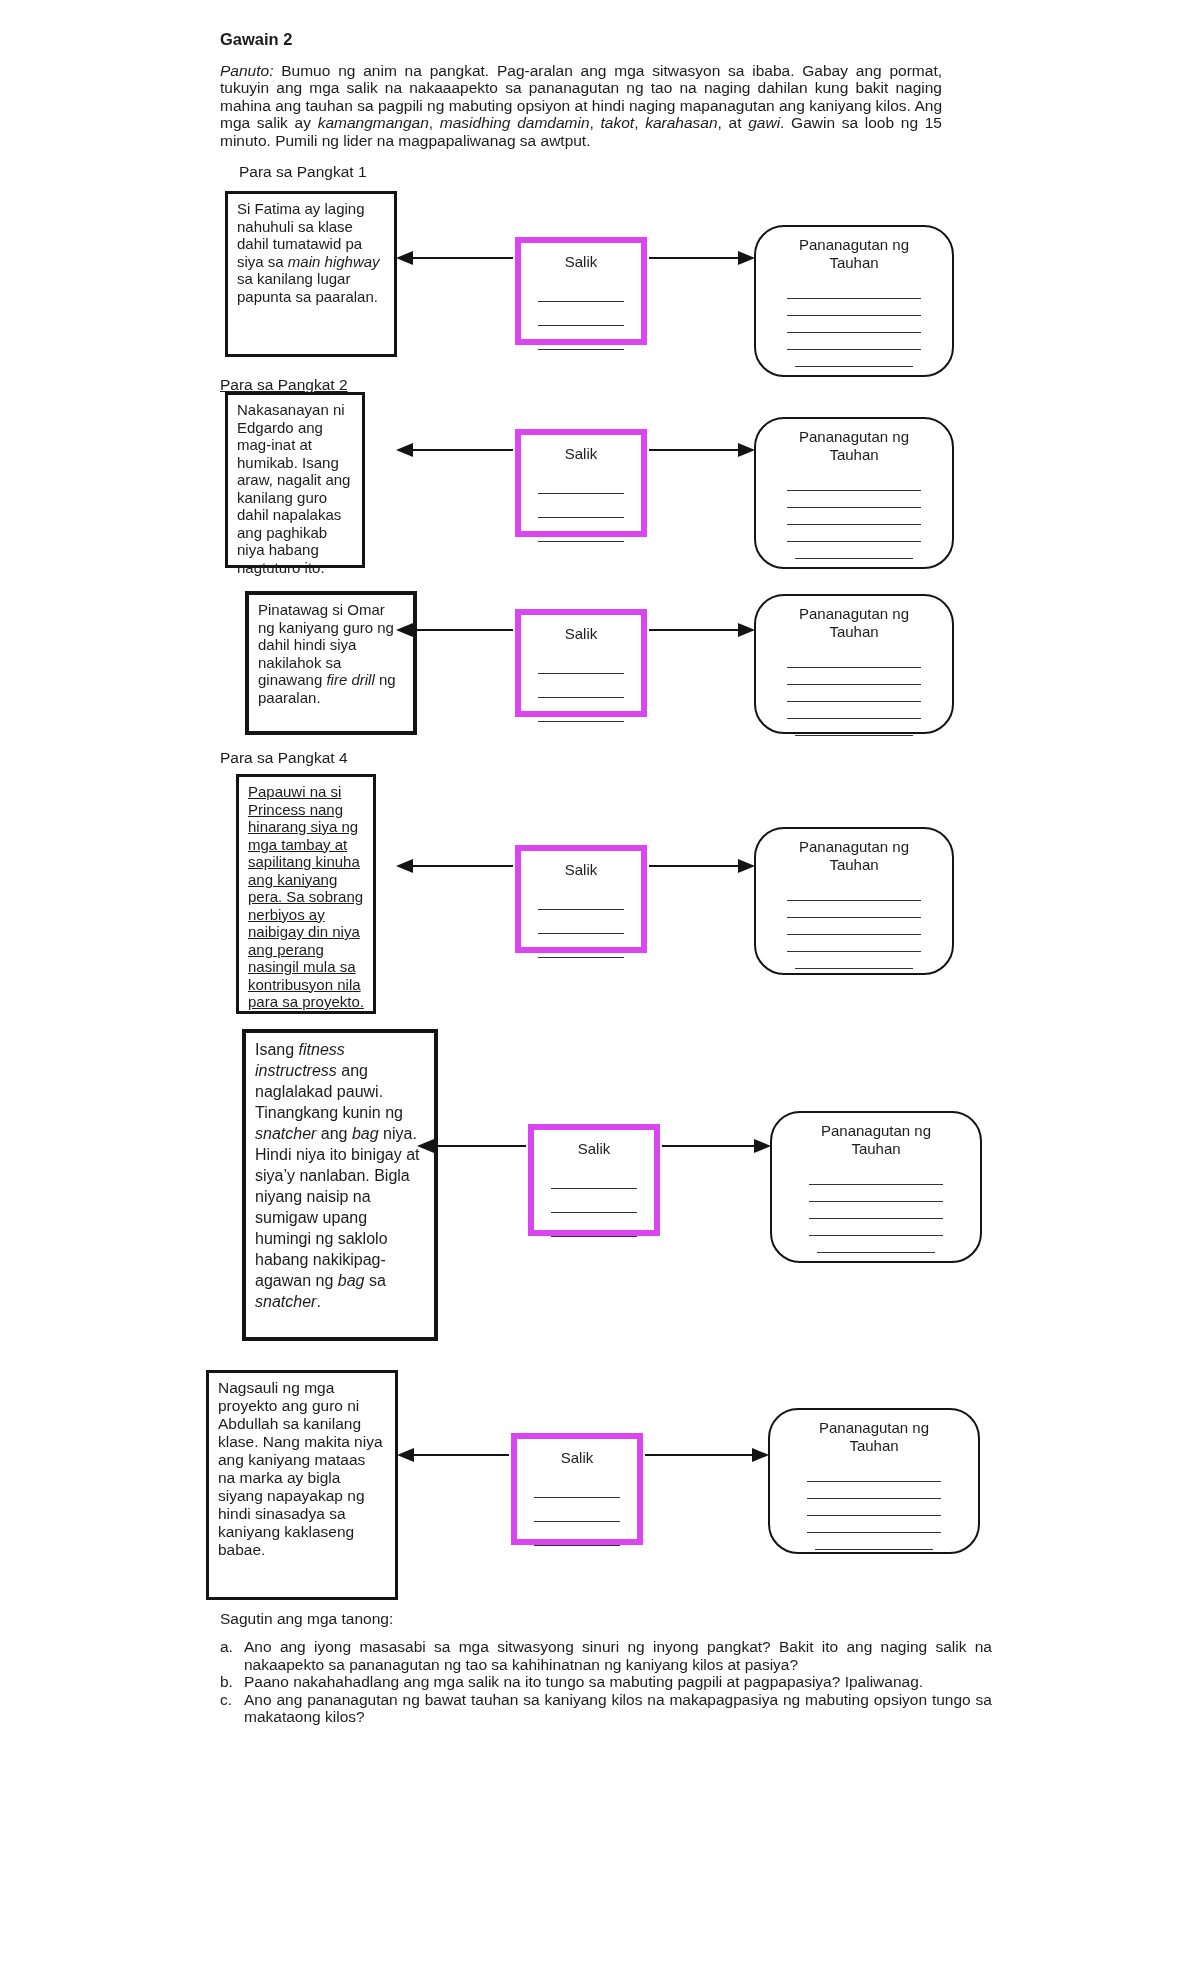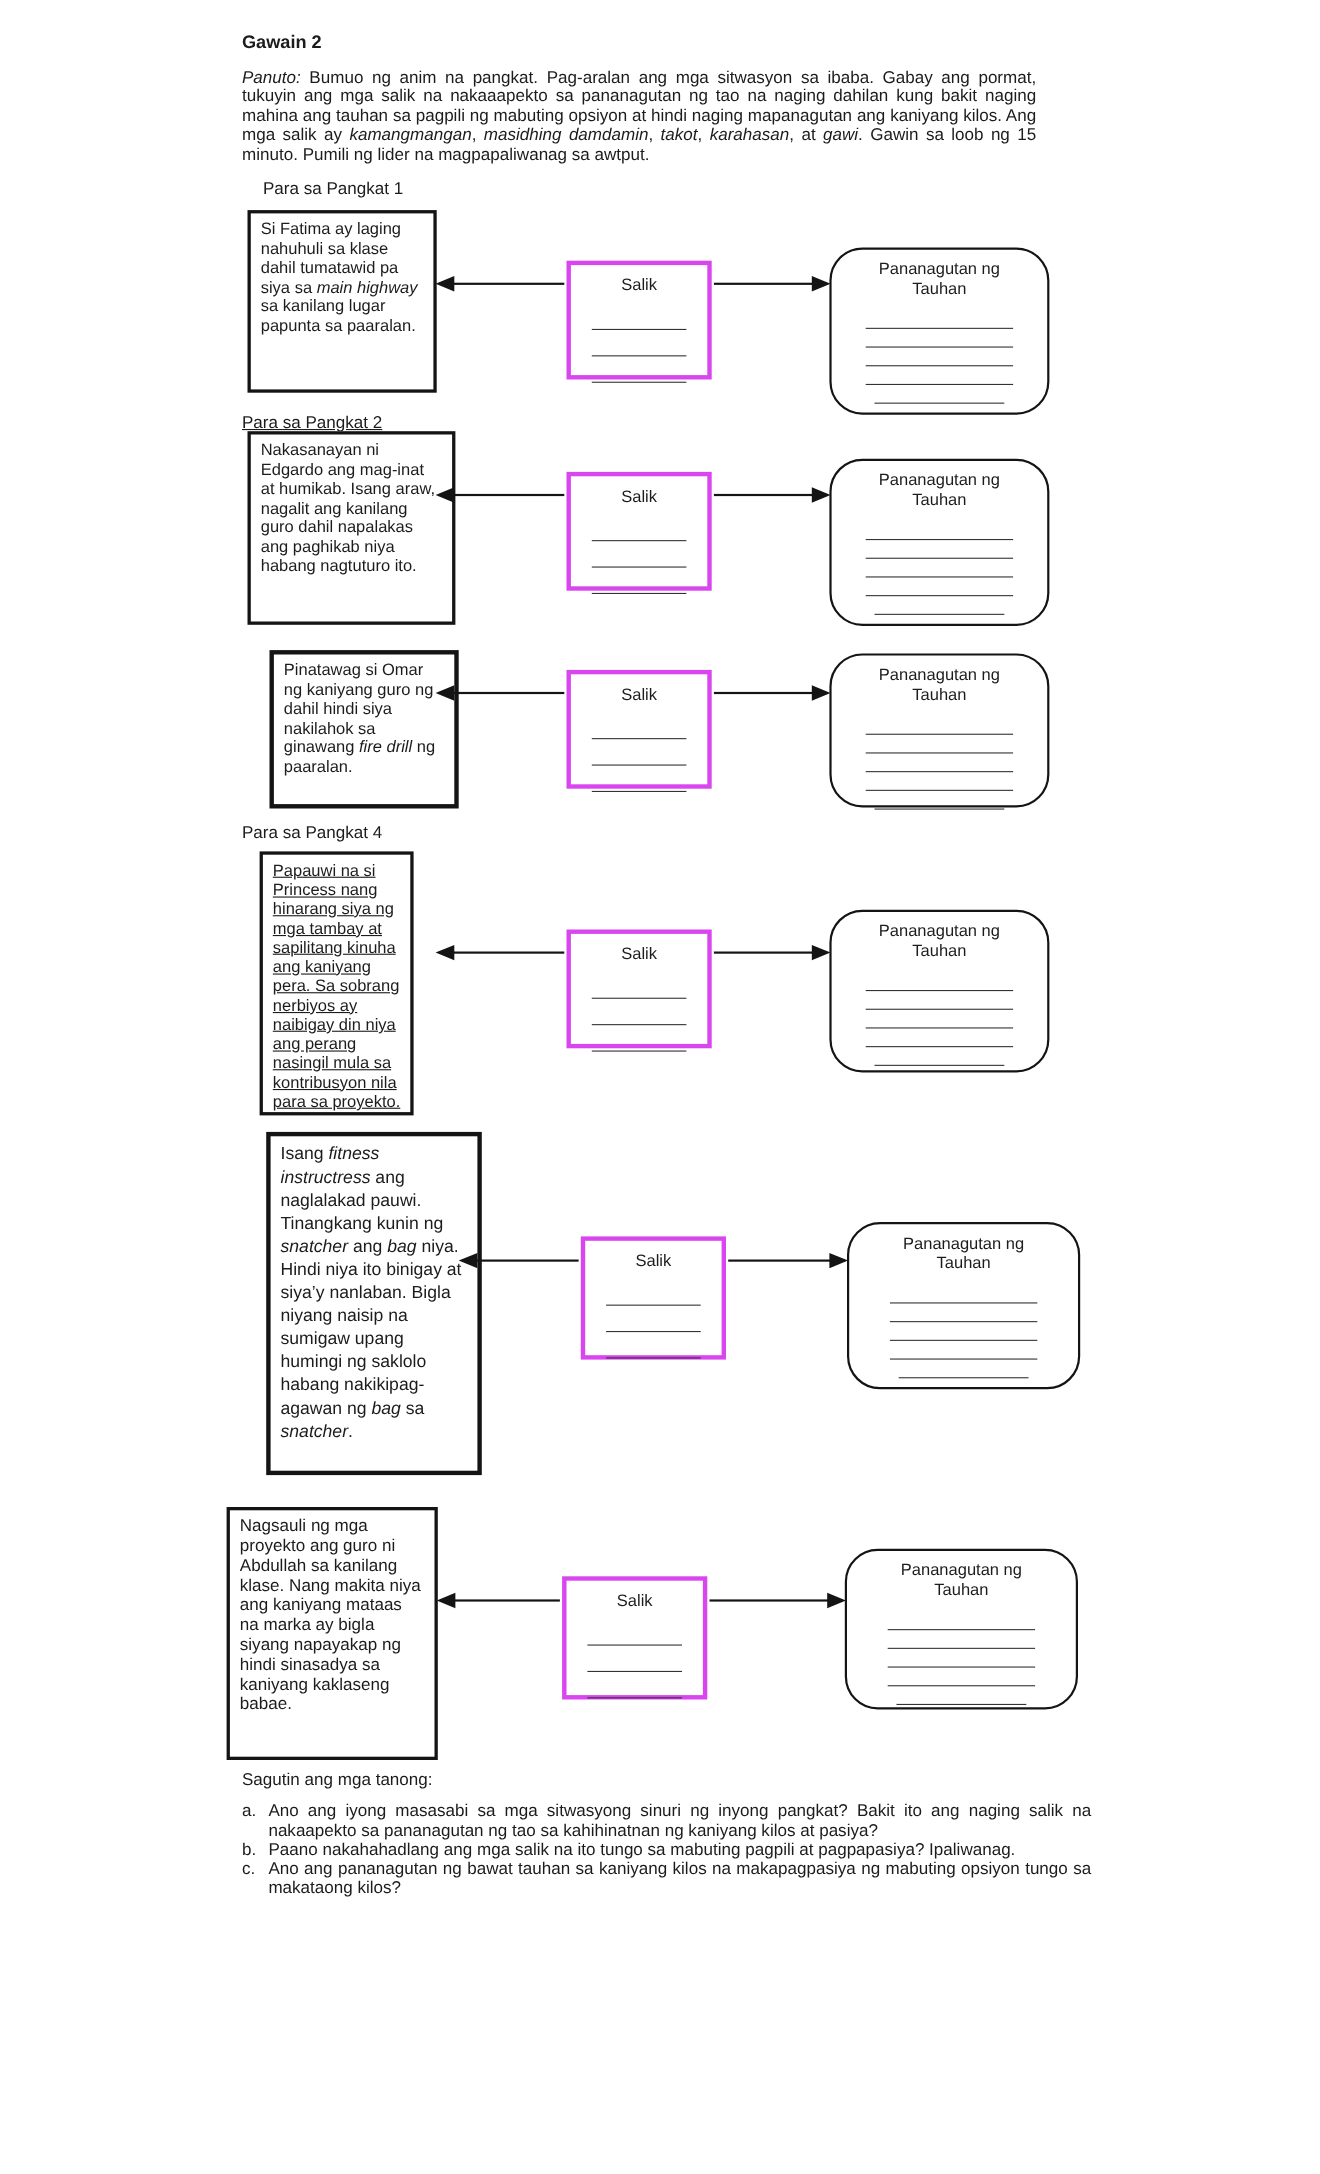--- a/index.html
+++ b/index.html
@@ -10,21 +10,21 @@
   .doc-title { position:absolute; left:220px; top:30px; font-size:16.5px; font-weight:bold;text-align:center; }
   .instructions { position:absolute; left:220px; top:62px; width:722px;
                   font-size:15.5px; line-height:17.4px; text-align:justify; }
 
   .group-label { position:absolute; font-size:15.5px; }
 
   .story-box { position:absolute; border:3px solid #141414; background:#fff;
                padding:6px 9px; font-size:15px; line-height:17.5px; }
   .story-box.thick { border-width:4px;margin-left:20px; }
 
-  .salik-box { position:absolute; border:4px solid #d946ef; background:#fff; }
+  .salik-box { position:absolute; border:6px solid #d946ef; background:#fff; }
   .salik-title { text-align:center; font-size:15px; margin-top:10px; }
   .salik-line { width:86px; margin:0 auto; height:24px; border-bottom:1.6px solid #333; }
   .salik-line.first { margin-top:8px; }
 
   .round-box { position:absolute; border:2.4px solid #141414; border-radius:30px; background:#fff; }
   .round-title { width:150px; margin:9px auto 0 auto; text-align:center; font-size:15px; line-height:18px; }
   .pan-line { width:134px; margin:0 auto; height:17px; border-bottom:1.6px solid #333; }
   .pan-line.first { margin-top:10px; }
   .pan-line.short { width:118px; }
 
@@ -68,21 +68,21 @@
   <div class="round-box" style="left:754px; top:225px; width:200px; height:152px;">
     <div class="round-title">Pananagutan ng Tauhan</div>
     <div class="pan-line first"></div>
     <div class="pan-line"></div>
     <div class="pan-line"></div>
     <div class="pan-line"></div>
     <div class="pan-line short"></div>
   </div>
 
   <div class="group-label" style="left:220px; top:376px;text-decoration:underline;">Para sa Pangkat 2</div>
-  <div class="story-box" style="left:225px; top:392px; width:189px; height:176px;"><span>Nakasanayan ni Edgardo ang mag-inat at humikab. Isang araw, nagalit ang kanilang guro dahil napalakas ang paghikab niya habang nagtuturo ito.</span></div>
+  <div class="story-box" style="left:225px; top:392px; width:140px; height:176px;"><span>Nakasanayan ni Edgardo ang mag-inat at humikab. Isang araw, nagalit ang kanilang guro dahil napalakas ang paghikab niya habang nagtuturo ito.</span></div>
   <div class="arrow point-left" style="left:397px; top:443px; width:118px;">
       <span class="shaft"></span>
       <span class="head"></span>
     </div>
   <div class="salik-box" style="left:515px; top:429px; width:132px; height:108px;">
     <div class="salik-title">Salik</div>
     <div class="salik-line first"></div>
     <div class="salik-line"></div>
     <div class="salik-line"></div>
   </div>

